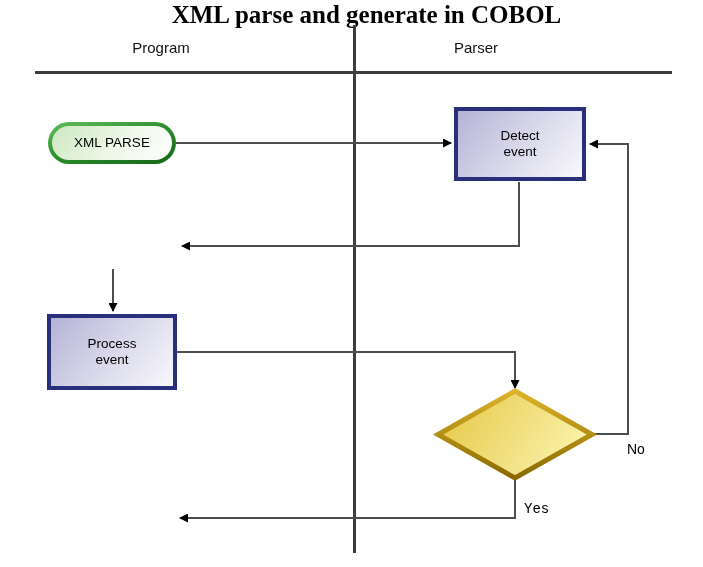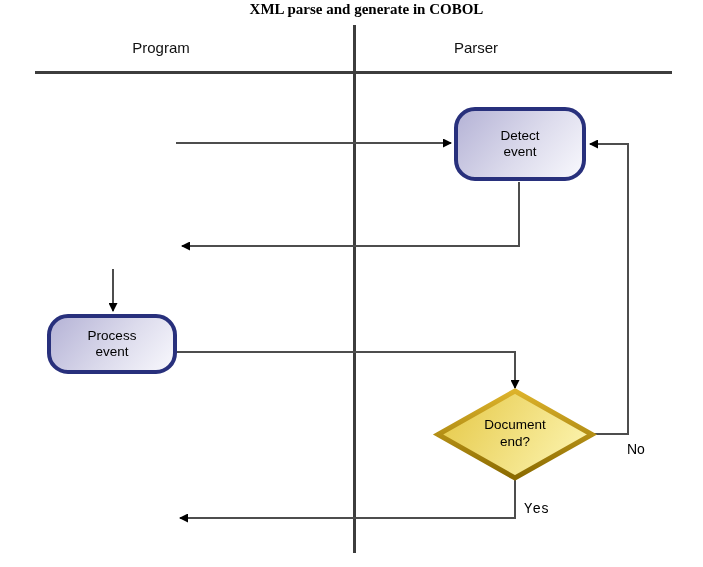--- a/index.html
+++ b/index.html
@@ -1,50 +1,50 @@
 <!DOCTYPE html>
 <html><head>
 <meta charset="utf-8">
 <style>
   html,body { margin:0; padding:0; background:#ffffff; font-family:"Liberation Sans", sans-serif; }
   .canvas { position:relative; width:703px; height:567px; background:#ffffff; overflow:hidden; }
 
   .title { position:absolute; top:1px; left:30px; width:673px; text-align:center;
-           font-family:"Liberation Serif", serif; font-weight:bold; font-size:15px; color:#000; }
+           font-family:"Liberation Serif", serif; font-weight:bold; font-size:25px; color:#000; }
 
   .lane-header { position:absolute; top:39px; width:120px; text-align:center;
                  font-size:15px; color:#111; }
   .lane-header.program { left:101px; }
   .lane-header.parser  { left:416px; }
 
   .rule { position:absolute; background:#3d3d3d; }
   .rule.h { left:35px; top:71px; width:637px; height:3px; }
   .rule.v { left:353px; top:25px; width:3px; height:528px; }
 
   .connector-layer { position:absolute; left:0; top:0; width:703px; height:567px; }
 
   .node { position:absolute; box-sizing:border-box; display:flex;
-          align-items:center; justify-content:center; text-align:center;border-radius:21px; }
+          align-items:center; justify-content:center; text-align:center; }
   .node-label { font-size:13.5px; line-height:16px; color:#000; white-space:pre-line; }
 
   
   .pill { border-radius:22px; padding:4px;
           background:linear-gradient(165deg,#64bf5e 0%,#2e9230 45%,#166516 100%); }
   .pill-inner { width:100%; height:100%; border-radius:18px;
           background:linear-gradient(130deg,#cde8c0 0%,#edf7e8 55%,#ffffff 100%);
           display:flex; align-items:center; justify-content:center; text-align:center; }
   .pill.xml-parse   { left:48px;  top:122px; width:128px; height:42px; }
   .pill.processing  { left:47px;  top:225px; width:130px; height:44px; }
   .pill.end-parse   { left:46px;  top:497px; width:128px; height:43px; }
 
   
   .rect { border:4px solid #28307c;
           background:linear-gradient(130deg,#b5b3d6 0%,#dcdbec 55%,#f8f8fd 100%); }
   .rect.detect-event  { left:454px; top:107px; width:132px; height:74px; }
-  .rect.process-event { left:47px;  top:314px; width:130px; height:60px; }
+  .rect.process-event { left:47px;  top:314px; width:130px; height:76px; }
 
   
   .diamond-label { position:absolute; left:453px; top:416px; width:124px;
           text-align:center; font-size:13.5px; line-height:17px; color:#000; white-space:pre-line; }
 
   .edge-label { position:absolute; font-size:14px; color:#000; }
   .edge-label.no  { left:591px; top:441px;margin-left:36px; }
   .edge-label.yes { left:524px; top:501px;font-family:Liberation Mono, monospace; }
 </style>
 </head>
@@ -78,32 +78,35 @@
     <polyline points="176,143 451,143" fill="none" stroke="#4d4d4d" stroke-width="2" marker-end="url(#arrow)"></polyline>
     <polyline points="519,182 519,246 182,246" fill="none" stroke="#4d4d4d" stroke-width="2" marker-end="url(#arrow)"></polyline>
     <polyline points="113,269 113,311" fill="none" stroke="#4d4d4d" stroke-width="2" marker-end="url(#arrow)"></polyline>
     <polyline points="177,352 515,352 515,388" fill="none" stroke="#4d4d4d" stroke-width="2" marker-end="url(#arrow)"></polyline>
     <polyline points="592,434 628,434 628,144 590,144" fill="none" stroke="#4d4d4d" stroke-width="2" marker-end="url(#arrow)"></polyline>
     <polyline points="515,478 515,518 180,518" fill="none" stroke="#4d4d4d" stroke-width="2" marker-end="url(#arrow)"></polyline>
 
     <polygon points="515,391 592,434.5 515,478 438,434.5" fill="url(#yellowFill)" stroke="url(#goldStroke)" stroke-width="5" stroke-linejoin="miter"></polygon>
   </svg>
 
+  <div class="node pill xml-parse">
+    <div class="pill-inner">
+      <span class="node-label">XML PARSE</span>
+    </div>
+  </div>
 
   <div class="node rect detect-event">
     <span class="node-label">Detect
 event</span>
   </div>
 
 
   <div class="node rect process-event">
     <span class="node-label">Process
 event</span>
   </div>
 
-  <div class="diamond-label">Document
-end?</div>
 
 
   <div class="edge-label no">No</div>
   <div class="edge-label yes">Yes</div>
 
 </div>
 
 </body></html>

